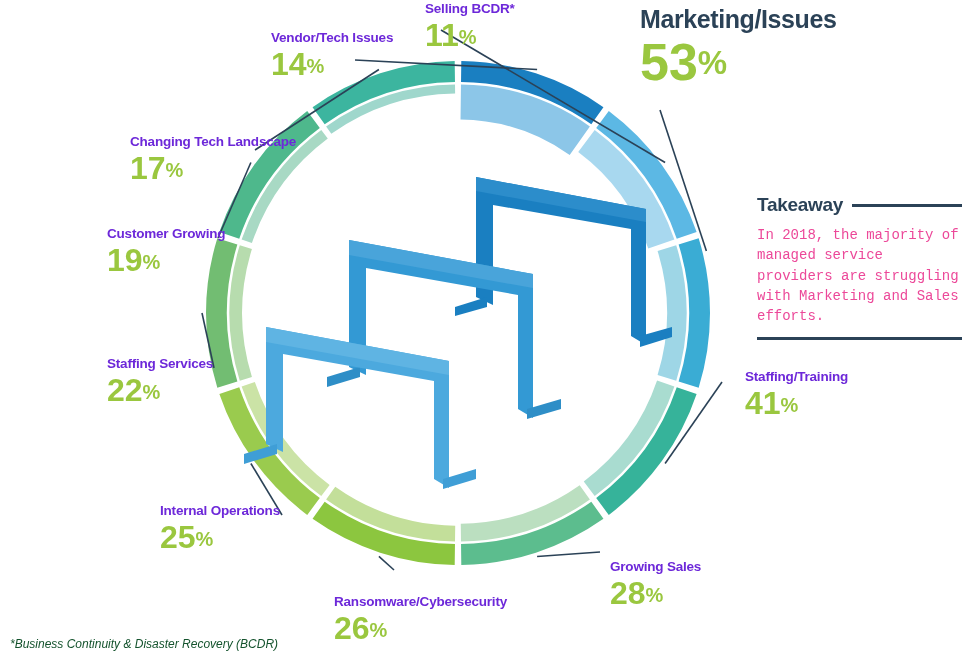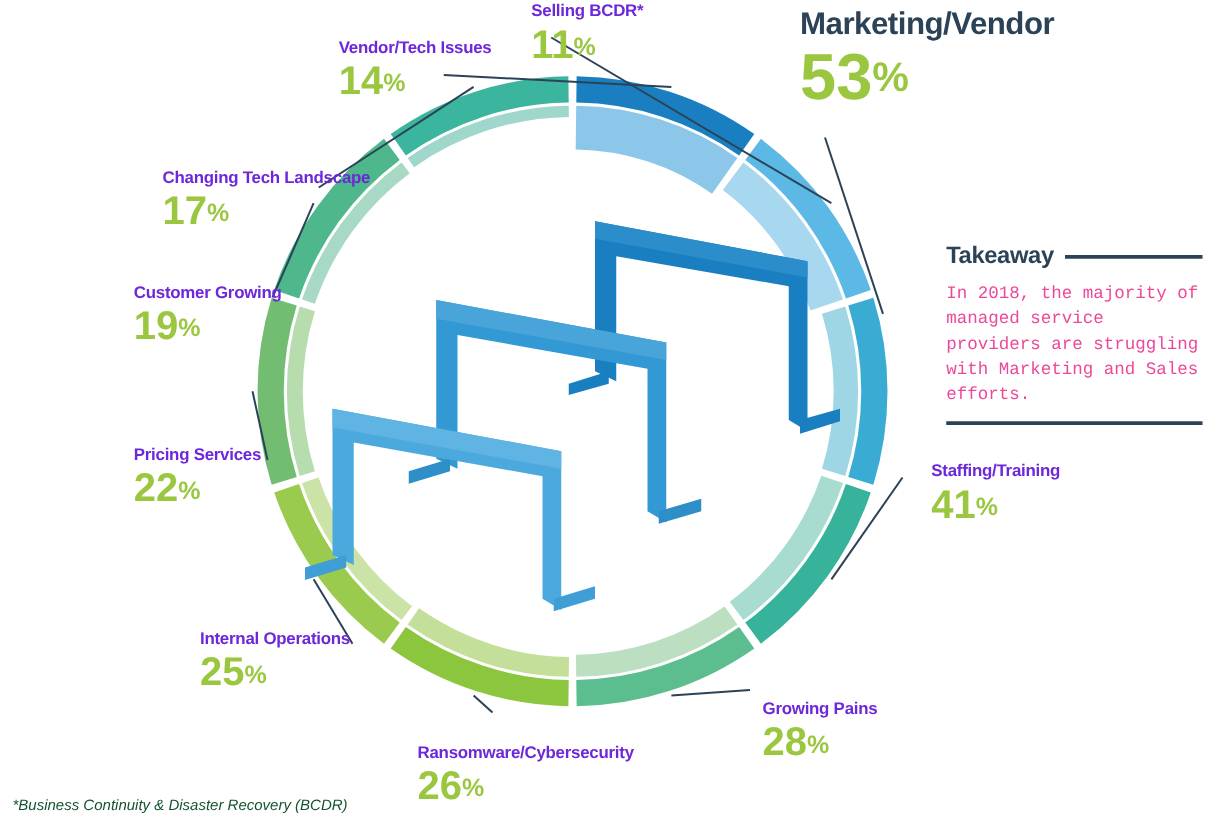--- a/index.html
+++ b/index.html
@@ -123,21 +123,21 @@
       <path d="M360 367 L327 377 L327 387 L360 377 Z" fill="#2e8ec7"></path>
 
       <path d="M266 327 L449 361 L449 488 L434 479 L434 381 L283 354 L283 452 L266 444 Z" fill="#4ca9de"></path>
       <path d="M266 327 L449 361 L449 375 L266 342 Z" fill="#5fb4e3"></path>
       <path d="M443 479 L476 469 L476 479 L443 489 Z" fill="#3f9ed6"></path>
       <path d="M277 444 L244 454 L244 464 L277 454 Z" fill="#3f9ed6"></path>
     </g>
   </svg>
 
   <div class="hero">
-    <div class="name">Marketing/Vendor</div>
+    <div class="name">Marketing/Issues</div>
     <div class="val"><span>53</span><span class="pct">%</span></div>
   </div>
 
   <div class="takeaway">
     <div class="tk-head">
       <div class="tk-title">Takeaway</div>
       <div class="tk-rule"></div>
     </div>
     <div class="tk-body">In 2018, the majority of managed service providers are struggling with Marketing and Sales efforts.</div>
     <div class="tk-bottom"></div>
@@ -156,33 +156,33 @@
       </div>
       <div class="lbl left" style="left: 130px; top: 135px;">
         <div class="name">Changing Tech Landscape</div>
         <div class="val"><span>17</span><span class="pct">%</span></div>
       </div>
       <div class="lbl left" style="left: 107px; top: 227px;">
         <div class="name">Customer Growing</div>
         <div class="val"><span>19</span><span class="pct">%</span></div>
       </div>
       <div class="lbl left" style="left: 107px; top: 357px;">
-        <div class="name">Pricing Services</div>
+        <div class="name">Staffing Services</div>
         <div class="val"><span>22</span><span class="pct">%</span></div>
       </div>
       <div class="lbl left" style="left: 160px; top: 504px;">
         <div class="name">Internal Operations</div>
         <div class="val"><span>25</span><span class="pct">%</span></div>
       </div>
       <div class="lbl left" style="left: 334px; top: 595px;">
         <div class="name">Ransomware/Cybersecurity</div>
         <div class="val"><span>26</span><span class="pct">%</span></div>
       </div>
       <div class="lbl left" style="left: 610px; top: 560px;">
-        <div class="name">Growing Pains</div>
+        <div class="name">Growing Sales</div>
         <div class="val"><span>28</span><span class="pct">%</span></div>
       </div>
       <div class="lbl left" style="left: 745px; top: 370px;">
         <div class="name">Staffing/Training</div>
         <div class="val"><span>41</span><span class="pct">%</span></div>
       </div>
     </div>
 </div>
 
 </body></html>

